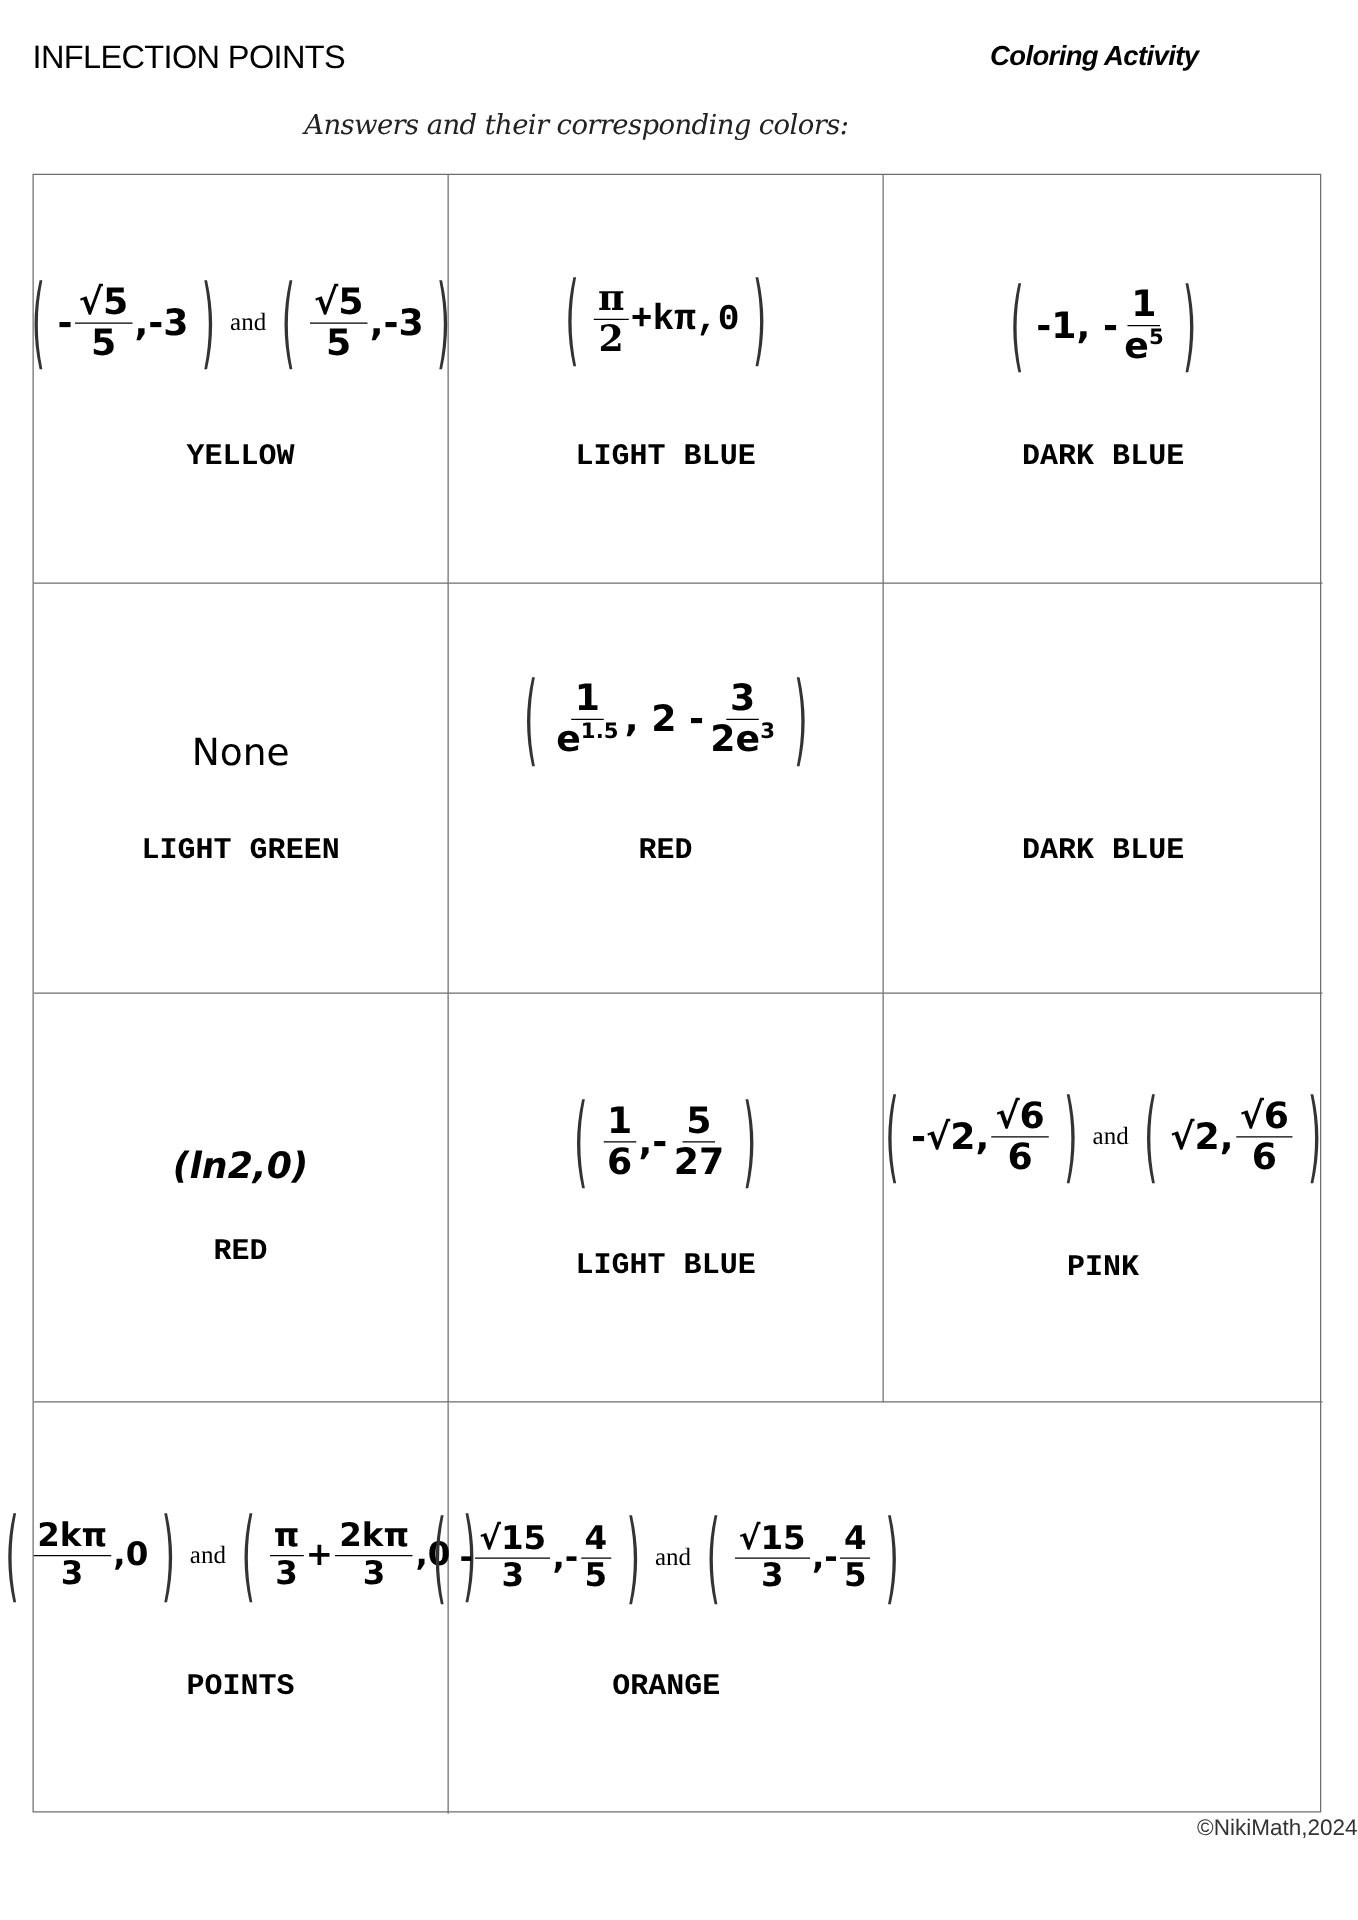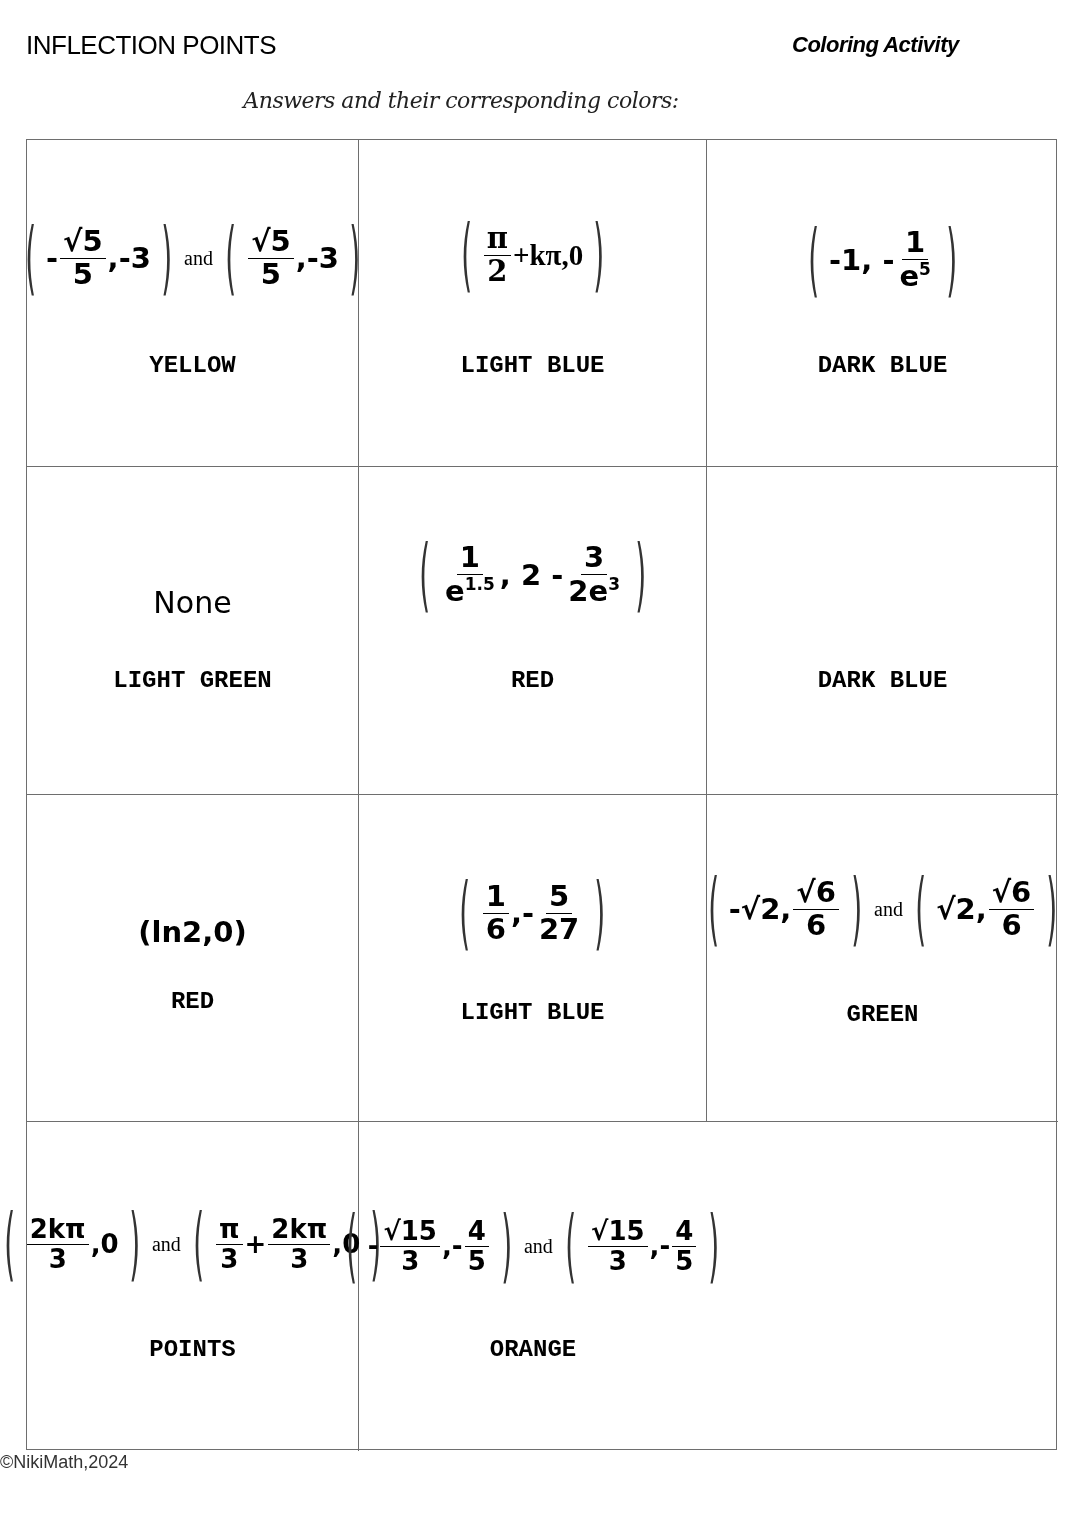--- a/index.html
+++ b/index.html
@@ -16,21 +16,21 @@
   .expr { position:absolute; left:0; right:0; display:flex; justify-content:center; align-items:center;
           font-family:"DejaVu Sans", sans-serif; font-weight:bold; font-size:29px; white-space:nowrap; }
   .color { position:absolute; left:0; right:0; text-align:center; font-family:Liberation Mono, monospace; font-weight:bold; font-size:24px; }
   .paren { display:inline-flex; align-items:center; }
   .paren .lp, .paren .rp { font-family:"DejaVu Sans", sans-serif; font-weight:normal; font-size:80px; transform:scaleX(0.35); color:#333; line-height:1; }
   .frac { display:inline-flex; flex-direction:column; align-items:center; vertical-align:middle; margin:0 2px; }
   .frac .num { border-bottom:1.5px solid #000; padding:0 3px; line-height:1.1; }
   .frac .den { line-height:1.1; padding:0 3px; }
   .and { font-family:"Liberation Serif", serif; font-weight:normal; font-size:20px; margin:0 2px; }
   sup { font-size:17px; }
-  .footer { position:absolute; left:0; width:1086px; top:1452px; text-align:left; font-family:"Liberation Sans", sans-serif; font-size:18px; color:#333; }
+  .footer { position:absolute; left:0; width:1086px; top:1452px; text-align:right; font-family:"Liberation Sans", sans-serif; font-size:18px; color:#333; }
 </style>
 </head>
 <body>
 
 <div class="title">INFLECTION POINTS</div>
 <div class="subtitle-right">Coloring Activity</div>
 <div class="intro">Answers and their corresponding colors:</div>
 
 <div class="grid">
 
@@ -63,21 +63,21 @@
   </div>
 
   <div class="cell">
     <div class="expr" style="top:75px;">
       <span class="paren">
           <span class="lp">(</span>
         <span class="frac" style="font-family:'DejaVu Serif',serif;">
             <span class="num">π</span>
             <span class="den">2</span>
           </span>
-        <span style="font-family:Liberation Serif, serif;">+kπ,0</span>
+        <span style="font-family:Liberation Mono, monospace;">+kπ,0</span>
       <span class="rp">)</span>
         </span>
     </div>
     <div class="color" style="top:212px;">LIGHT BLUE</div>
   </div>
 
   <div class="cell last-col">
     <div class="expr" style="top:80px;">
       <span class="paren"><span class="lp">(</span>
         <span>-1,</span>&nbsp;<span>-</span>
@@ -110,21 +110,21 @@
       <span class="rp">)</span></span>
     </div>
     <div class="color" style="top:200px;">RED</div>
   </div>
 
   <div class="cell last-col">
     <div class="color" style="top:200px;">DARK BLUE</div>
   </div>
 
   <div class="cell">
-    <div class="expr" style="top:120px;">(ln2,0)</div>
+    <div class="expr" style="top:120px;font-style:italic;">(ln2,0)</div>
     <div class="color" style="top:193px;">RED</div>
   </div>
 
   <div class="cell">
     <div class="expr" style="top:78px;">
       <span class="paren">
           <span class="lp">(</span>
         <span class="frac">
             <span class="num">1</span>
             <span class="den">6</span>
@@ -155,21 +155,21 @@
       <span class="paren">
           <span class="lp">(</span>
         <span>√2,</span>
         <span class="frac">
             <span class="num">√6</span>
             <span class="den">6</span>
           </span>
       <span class="rp">)</span>
         </span>
     </div>
-    <div class="color" style="top:206px;">GREEN</div>
+    <div class="color" style="top:206px;">PINK</div>
   </div>
 
 
   <div class="cell last-row">
     <div class="expr" style="top:82px; font-size:26px;">
       <span class="paren">
           <span class="lp">(</span>
         <span class="frac">
             <span class="num">2kπ</span>
             <span class="den">3</span>

